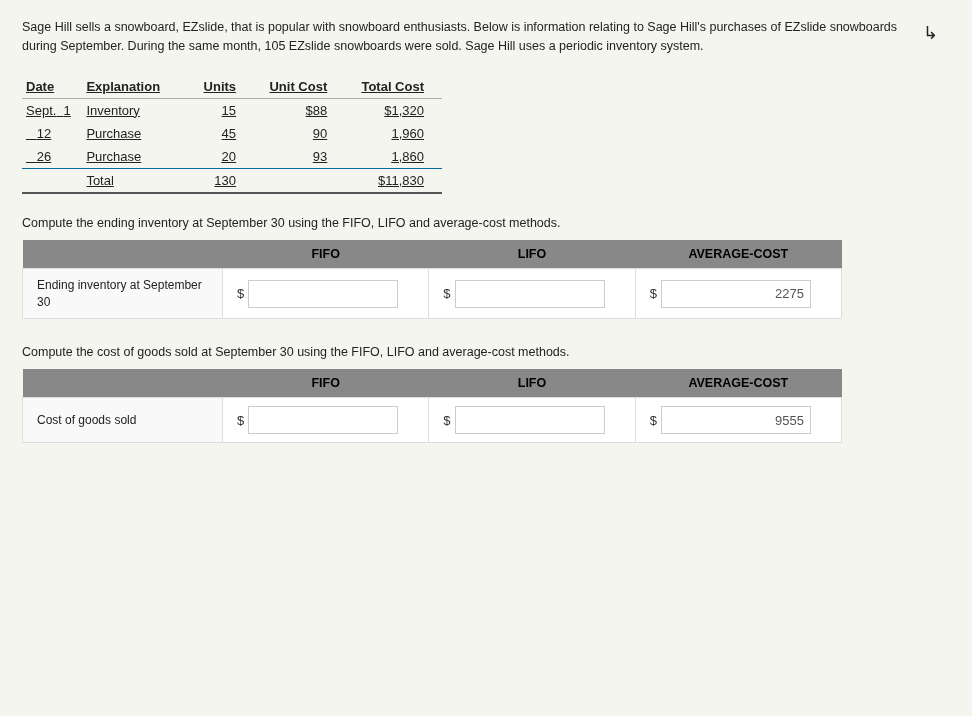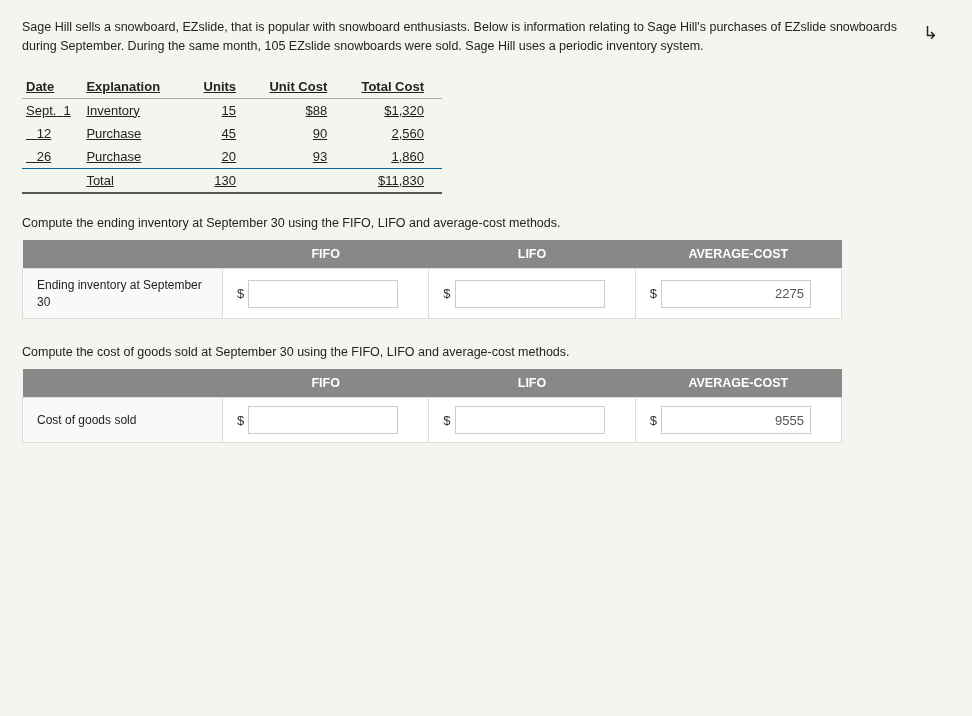--- a/index.html
+++ b/index.html
@@ -59,21 +59,21 @@
       margin-top: 4px;
       max-width: 700px;
     }
     .calc-table {
       border-collapse: collapse;
       width: 820px;
       margin-bottom: 26px;
     }
     .calc-table thead tr {
       background: #888;
-      color: #ffffff;
+      color: #000000;
     }
     .calc-table thead th {
       padding: 7px 14px;
       font-size: 12.5px;
       font-weight: bold;
       text-align: center;
     }
     .calc-table thead th.empty-head {
       background: #888;
       width: 200px;
@@ -153,21 +153,21 @@
         <td class="num">$1,320</td>
       </tr>
 
       <tr>
         <td>
           &nbsp;&nbsp;&nbsp;<span>12</span>
         </td>
         <td>Purchase</td>
         <td class="num">45</td>
         <td class="num">90</td>
-        <td class="num">2,560</td>
+        <td class="num">1,960</td>
       </tr>
 
 
       <tr class="underline-row">
         <td>
           &nbsp;&nbsp;&nbsp;<span>26</span>
         </td>
         <td>Purchase</td>
         <td class="num" style="text-decoration: underline;">20</td>
         <td class="num">93</td>

